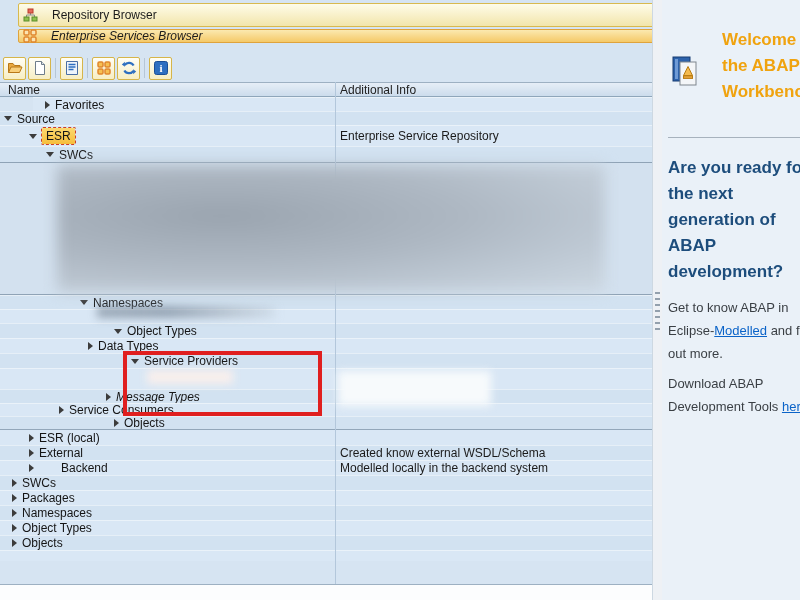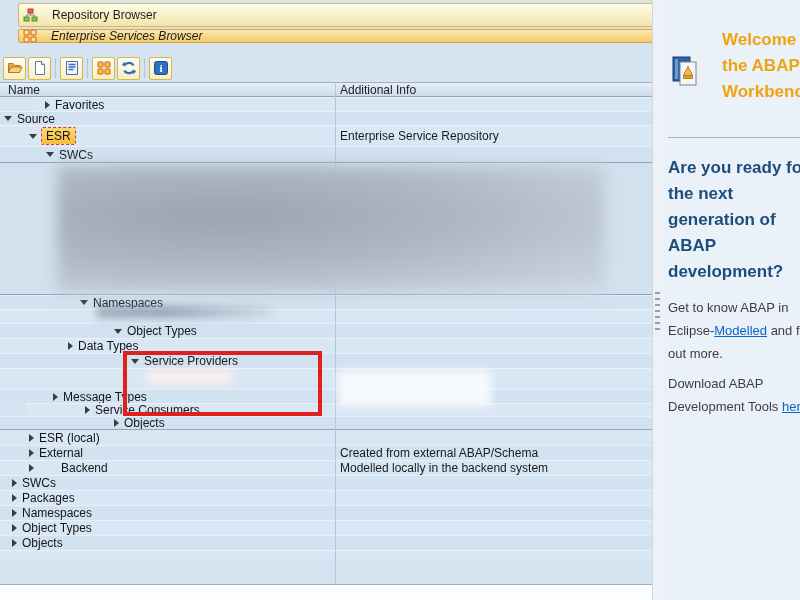--- a/index.html
+++ b/index.html
@@ -165,49 +165,49 @@
       <div class="row blurband" style="height: 133px;"></div>
       <div class="row" style="height: 14px; padding-left: 80px;">
         <span class="tri tri-d"></span>
         <span class="lbl">Namespaces</span>
       </div>
       <div class="row" style="height: 14px;"></div>
       <div class="row" style="height: 15px; padding-left: 114px;">
         <span class="tri tri-d"></span>
         <span class="lbl">Object Types</span>
       </div>
-      <div class="row" style="height: 15px; padding-left: 68px; text-align: center;">
+      <div class="row" style="height: 15px; padding-left: 88px; text-align: center;">
         <span class="tri tri-r"></span>
         <span class="lbl">Data Types</span>
       </div>
       <div class="row" style="height: 15px; padding-left: 131px;">
         <span class="tri tri-d"></span>
         <span class="lbl">Service Providers</span>
       </div>
       <div class="row" style="height: 21px;"></div>
-      <div class="row" style="height: 14px; padding-left: 53px;">
+      <div class="row" style="height: 14px; padding-left: 106px; font-style: italic;">
         <span class="tri tri-r"></span>
         <span class="lbl">Message Types</span>
       </div>
-      <div class="row" style="height: 13px; padding-left: 59px; margin-left: 26px;">
+      <div class="row" style="height: 13px; padding-left: 59px;">
         <span class="tri tri-r"></span>
         <span class="lbl">Service Consumers</span>
       </div>
       <div class="row" style="height: 13px; padding-left: 114px;">
         <span class="tri tri-r"></span>
         <span class="lbl">Objects</span>
       </div>
       <div class="row darktop" style="height: 16px; padding-left: 29px;">
         <span class="tri tri-r"></span>
         <span class="lbl">ESR (local)</span>
       </div>
       <div class="row" style="height: 15px; padding-left: 29px;">
         <span class="tri tri-r"></span>
         <span class="lbl">External</span>
-        <span class="info-cell">Created from external ABAP/Schema</span>
+        <span class="info-cell">Created know external WSDL/Schema</span>
       </div>
       <div class="row" style="height: 15px; padding-left: 29px; gap: 22px;">
         <span class="tri tri-r"></span>
         <span class="lbl">Backend</span>
         <span class="info-cell">Modelled locally in the backend system</span>
       </div>
       <div class="row" style="height: 15px; padding-left: 12px;">
         <span class="tri tri-r"></span>
         <span class="lbl">SWCs</span>
       </div>

